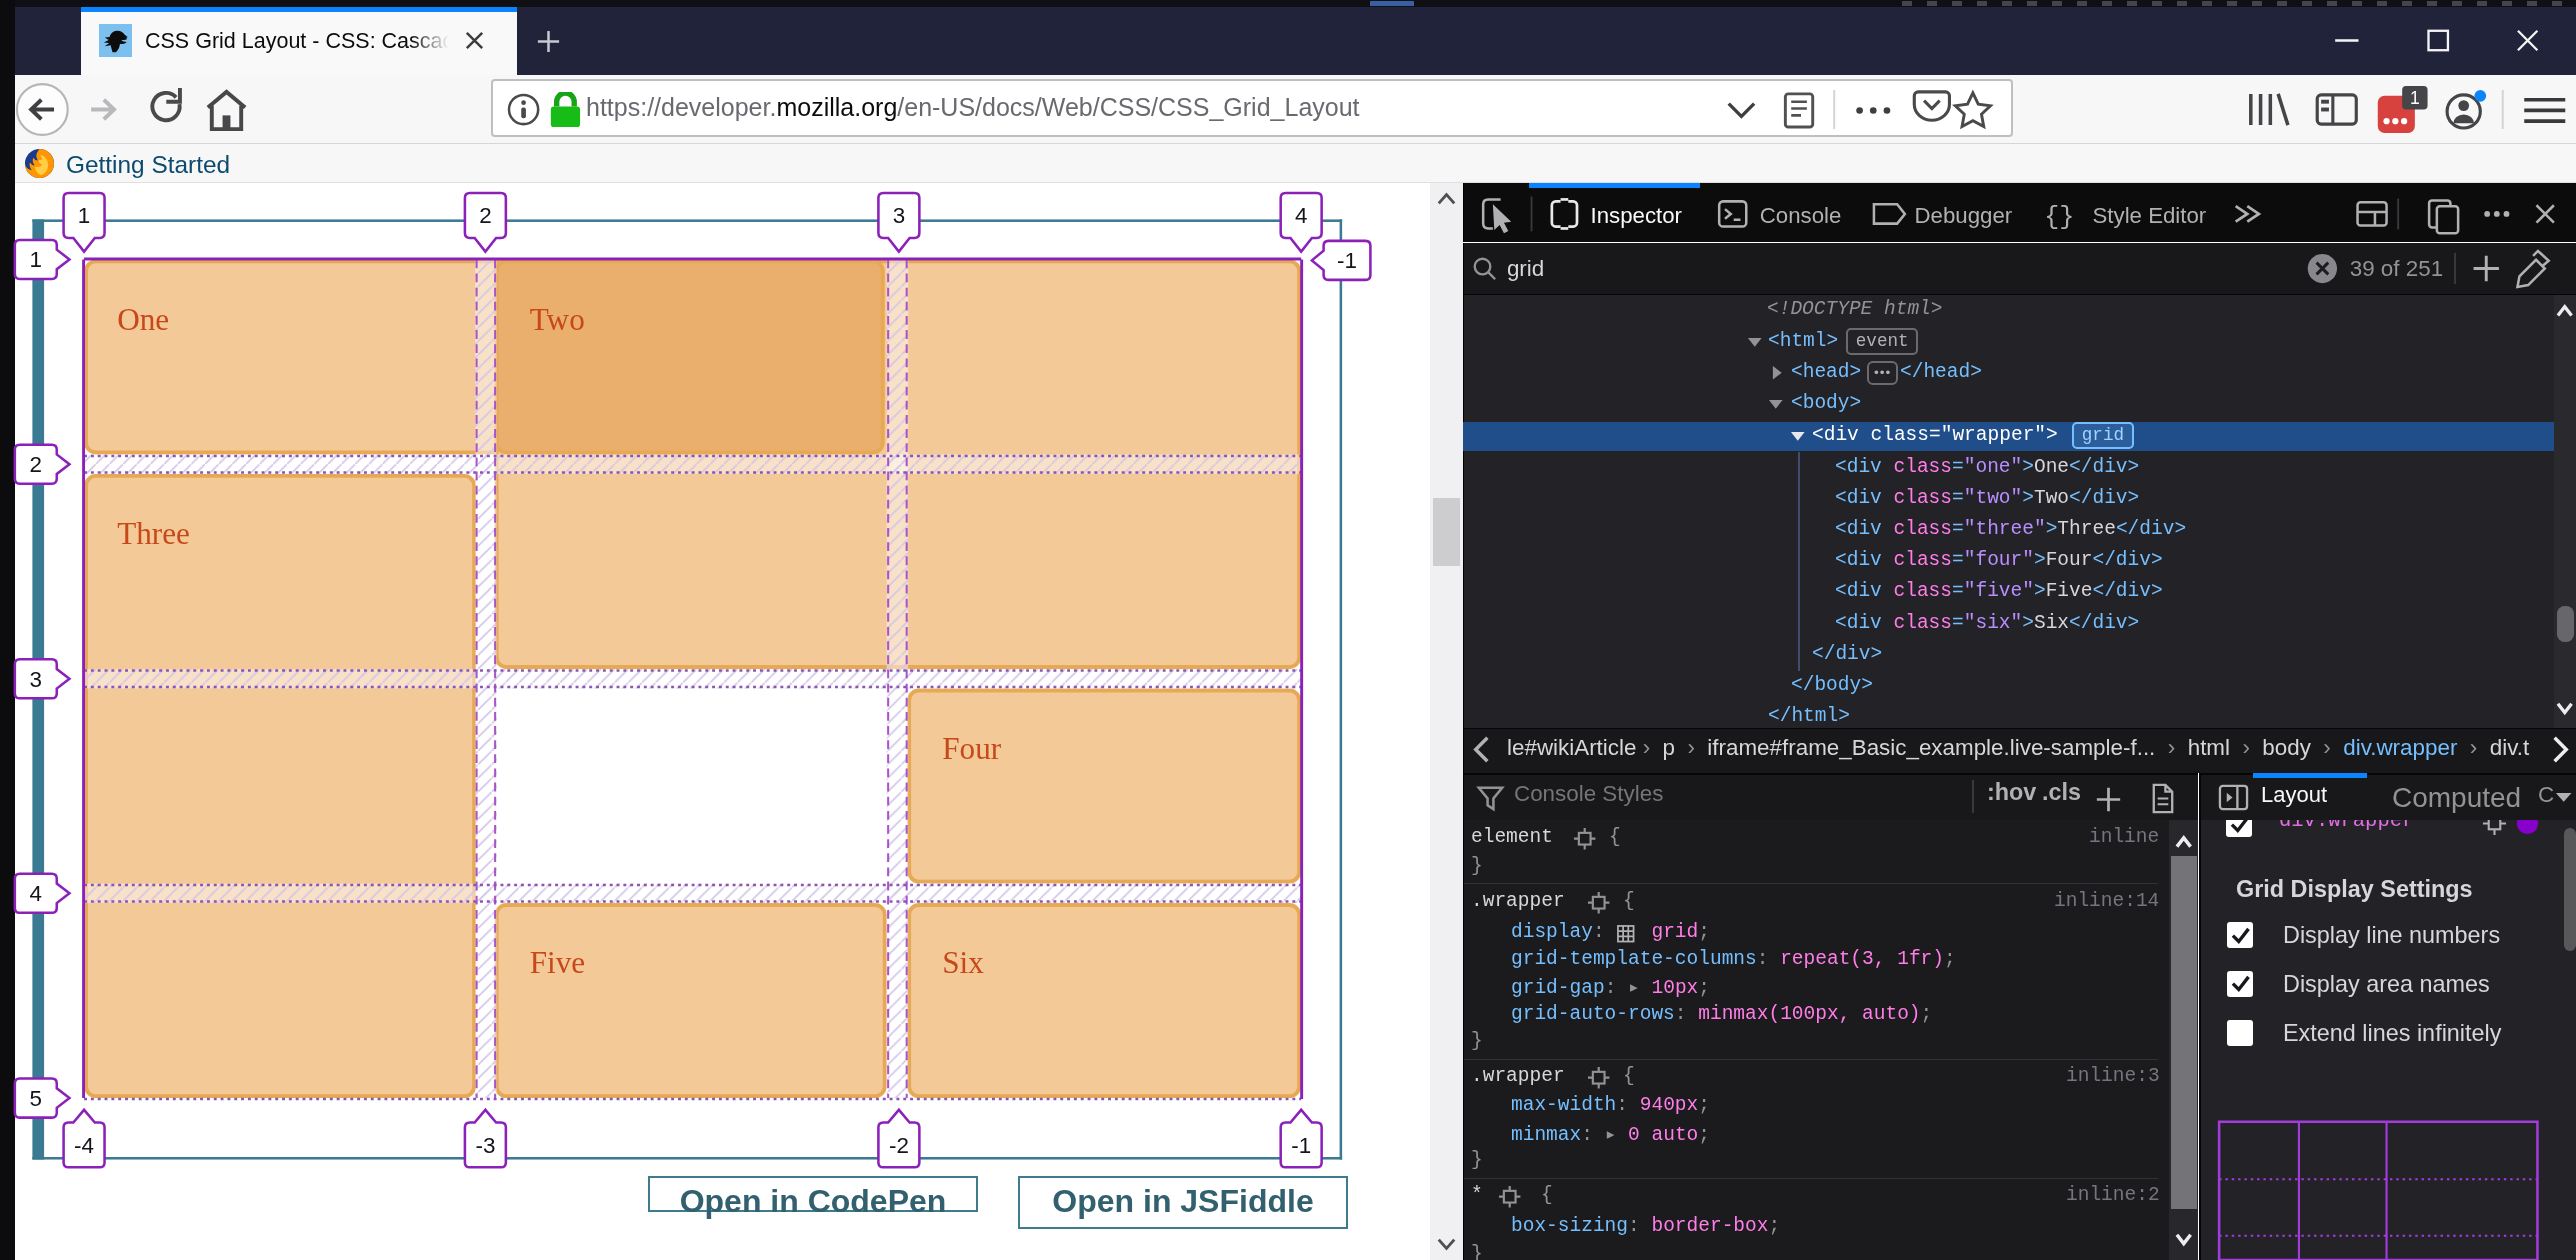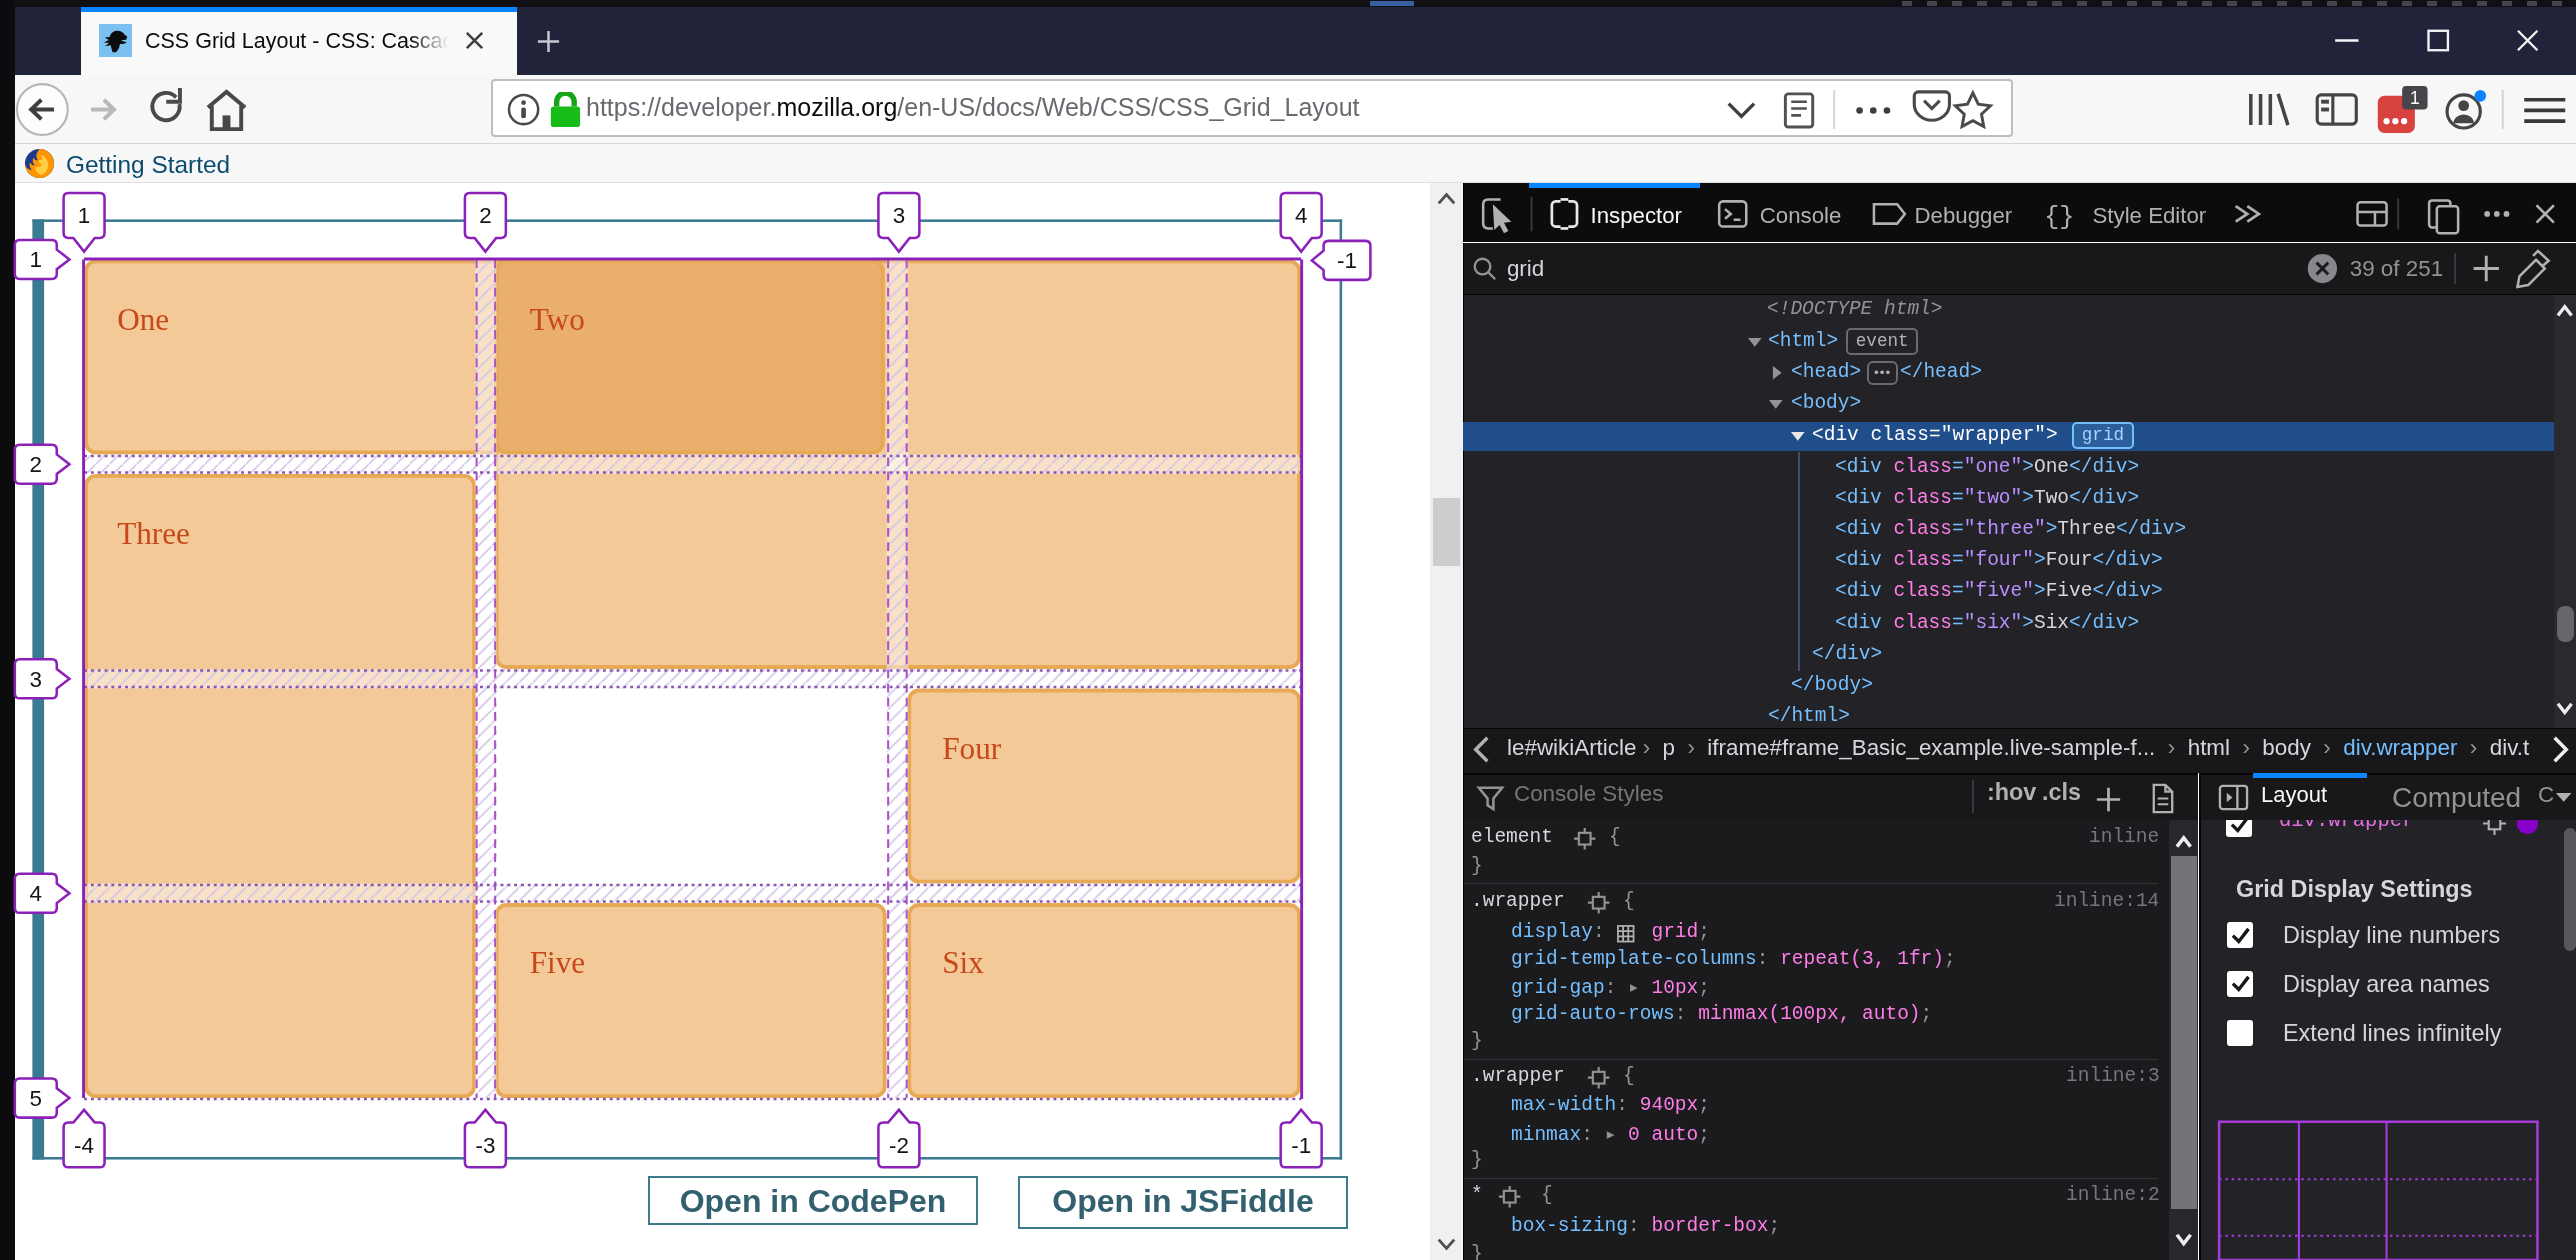--- a/index.html
+++ b/index.html
@@ -196,21 +196,21 @@
     <text x="36.5" y="704">3</text>
     <path d="M20 896 H53 Q58 896 58 901 V906 L71 916 L58 926 V931 Q58 936 53 936 H20 Q15 936 15 931 V901 Q15 896 20 896 Z" fill="#fff" stroke="#8b21b8" stroke-width="2.6"></path>
     <text x="36.5" y="924">4</text>
     <path d="M20 1106 H53 Q58 1106 58 1111 V1116 L71 1126 L58 1136 V1141 Q58 1146 53 1146 H20 Q15 1146 15 1141 V1111 Q15 1106 20 1106 Z" fill="#fff" stroke="#8b21b8" stroke-width="2.6"></path>
     <text x="36.5" y="1134">5</text>
     <path d="M1362 247 H1400 Q1405 247 1405 252 V282 Q1405 287 1400 287 H1362 Q1357 287 1357 282 V277 L1345 267 L1357 257 V252 Q1357 247 1362 247 Z" fill="#fff" stroke="#8b21b8" stroke-width="2.6"></path>
     <text x="1381" y="275">-1</text>
   </g>
 </svg>
 
-<div class="abs" style="left:648px;top:1176px;width:330px;height:49px;border:2.9px solid #3e7b8d;background:#fff;color:#33606f;font-size:32px;font-weight:bold;text-align:center;line-height:47px">Open in CodePen</div>
+<div class="abs" style="left:648px;top:1176px;width:330px;height:36px;border:2.9px solid #3e7b8d;background:#fff;color:#33606f;font-size:32px;font-weight:bold;text-align:center;line-height:47px">Open in CodePen</div>
 <div class="abs" style="left:1018px;top:1176px;width:330px;height:53px;border:2.9px solid #3e7b8d;background:#fff;color:#33606f;font-size:32px;font-weight:bold;text-align:center;line-height:47px">Open in JSFiddle</div>
 
 <div class="abs" style="left:1430px;top:183px;width:33px;height:1077px;background:#f0f0f2"></div>
 <div class="abs" style="left:1433px;top:498px;width:27px;height:68px;background:#cdcdd0"></div>
 <svg class="ov" style="left:1430px;top:183px" width="33" height="33" viewBox="0 0 34 34">
     <path d="M9 21 L17 12 L25 21" stroke="#505050" stroke-width="3" fill="none"></path>
   </svg>
 <svg class="ov" style="left:1430px;top:1227px" width="33" height="33" viewBox="0 0 34 34">
     <path d="M9 13 L17 22 L25 13" stroke="#505050" stroke-width="3" fill="none"></path>
   </svg>

